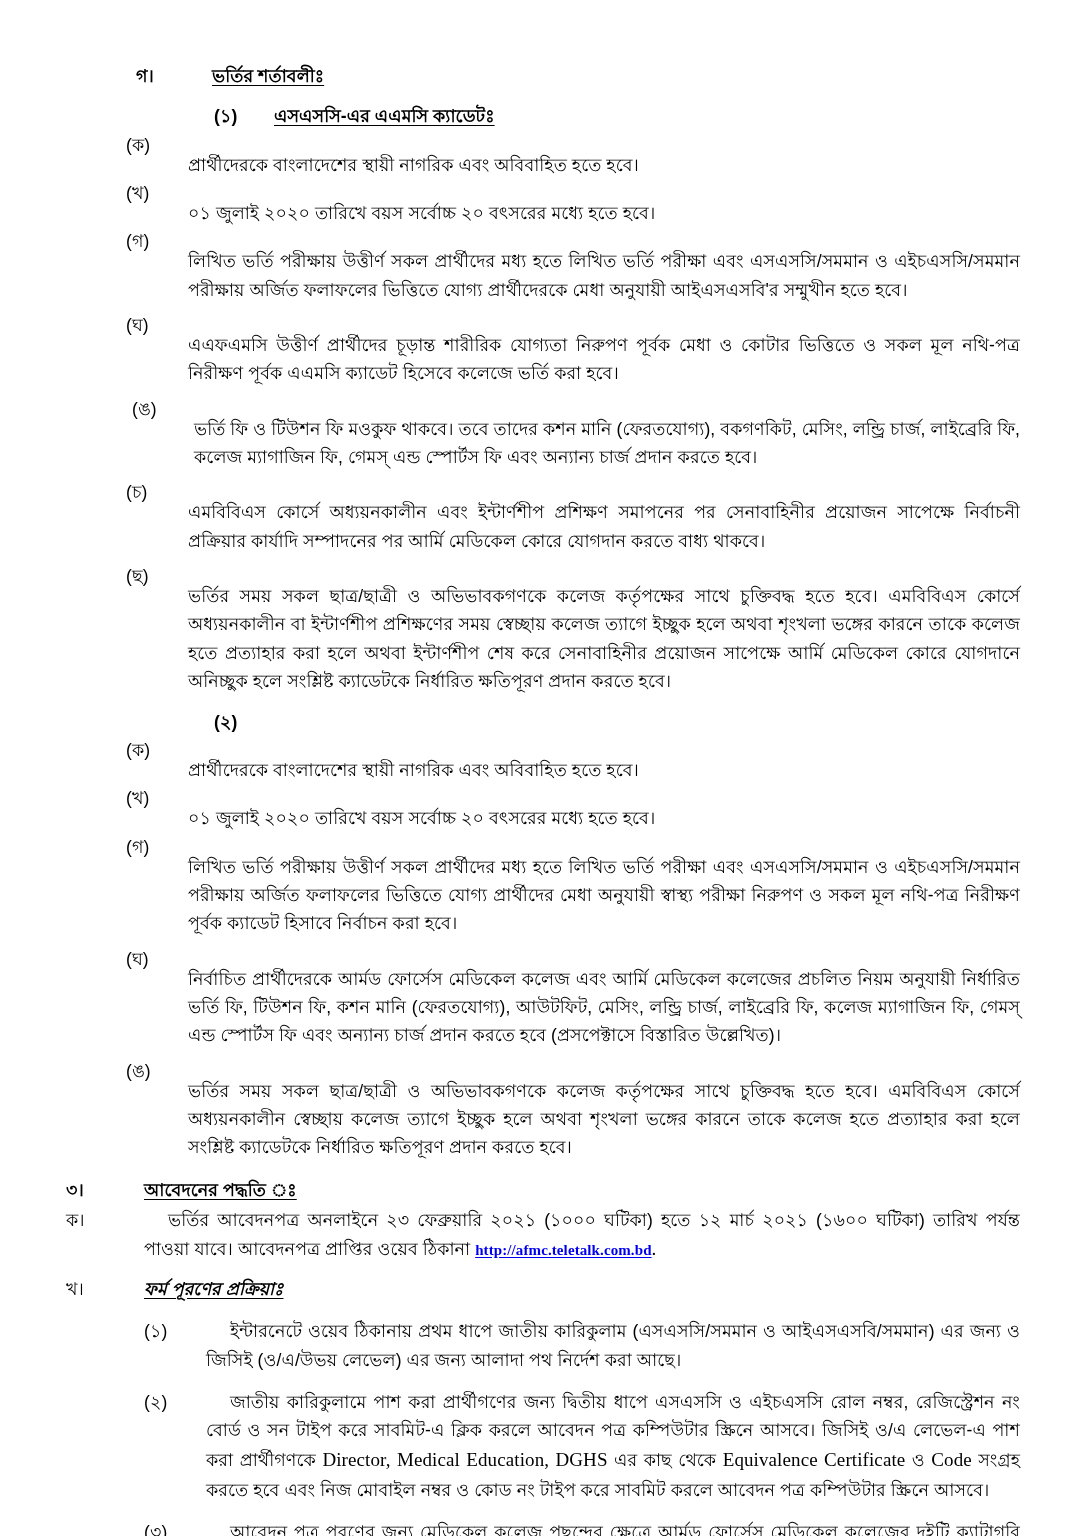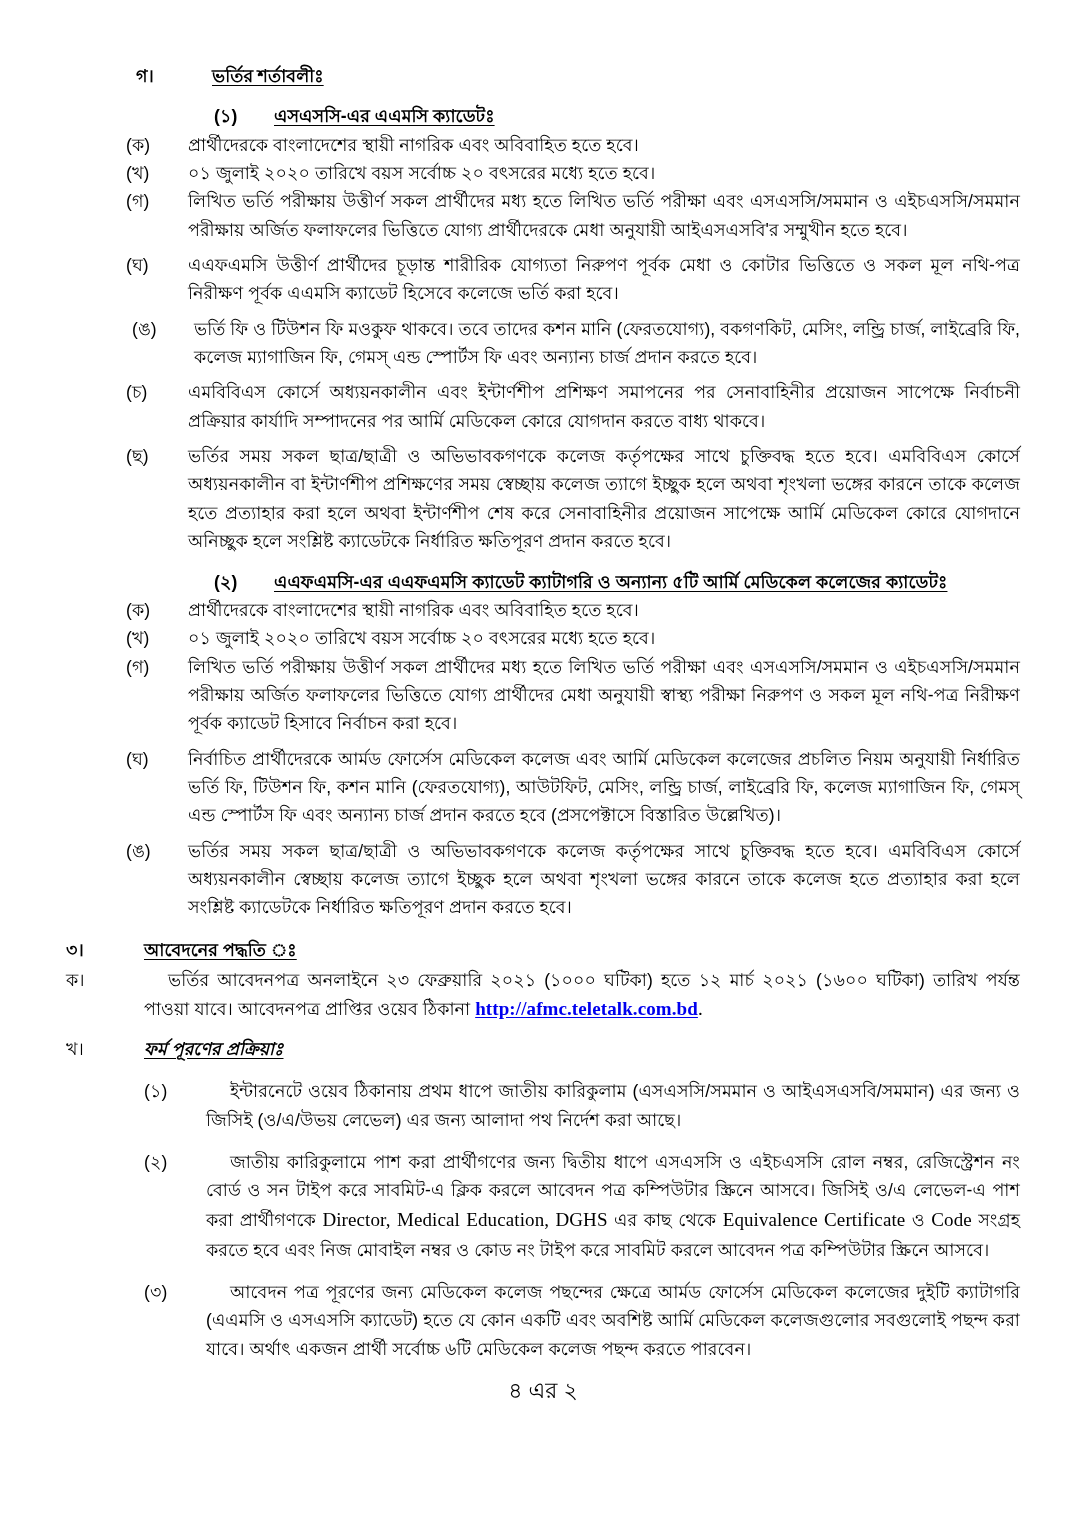--- a/index.html
+++ b/index.html
@@ -52,21 +52,21 @@
   .lvl1 { margin-left: 70px; }
   .lvl1 > .marker { width: 76px; }
 
   
   .lvl2 { margin-left: 148px; margin-top: 12px; }
   .lvl2 > .marker { width: 60px; }
 
   
   .lvl3 { margin-left: 60px; }
   .lvl3 > .marker { width: 62px; }
-  .lvl3 > .body { text-indent: 0; }
+  .lvl3 > .body { text-indent: 0; margin-top: 20px; }
 
   
   .firstind { text-indent: 24px; }
 
   
   .sec3 { margin-left: 0px; margin-top: 14px; }
   .sec3 > .marker { width: 78px; }
 
   
   .sub3 { margin-left: 0px; margin-top: 2px; }
@@ -80,40 +80,40 @@
 
   .title-line { margin-bottom: 4px; }
 
   .en {
     font-family: "Liberation Serif", "DejaVu Serif", serif;
     font-size: 19px;
   }
   .url {
     font-family: "Liberation Serif", "DejaVu Serif", serif;
     font-weight: bold;
-    font-size: 19px;
+    font-size: 15px;
     text-decoration: underline;
     text-underline-offset: 2px;
   }
 
   .footer {
     text-align: center;
     margin-top: 10px;
     font-family: "Liberation Sans", "DejaVu Sans", sans-serif;
     font-size: 22px;
   }
 </style>
 </head>
 <body>
 
 <div class="page">
 
   <div class="row lvl1 title-line">
     <div class="marker bn b">গ।</div>
-    <div class="body bn b u" style="flex:0 0 auto;font-family:Liberation Serif, serif;">ভর্তির শর্তাবলীঃ</div>
+    <div class="body bn b u" style="flex:0 0 auto;">ভর্তির শর্তাবলীঃ</div>
   </div>
 
   <div class="row lvl2">
     <div class="marker bn b">(১)</div>
     <div class="body bn b u" style="flex:0 0 auto;">এসএসসি-এর এএমসি ক্যাডেটঃ</div>
   </div>
 
   <div class="row lvl3">
     <div class="marker bn">(ক)</div>
     <div class="body bn">প্রার্থীদেরকে বাংলাদেশের স্থায়ী নাগরিক এবং অবিবাহিত হতে হবে।</div>
@@ -152,21 +152,20 @@
 
   <div class="gap-sm"></div>
 
   <div class="row lvl3">
     <div class="marker bn">(ছ)</div>
     <div class="body bn just firstind">ভর্তির সময় সকল ছাত্র/ছাত্রী ও অভিভাবকগণকে কলেজ কর্তৃপক্ষের সাথে চুক্তিবদ্ধ হতে হবে। এমবিবিএস কোর্সে অধ্যয়নকালীন বা ইন্টার্ণশীপ প্রশিক্ষণের সময় স্বেচ্ছায় কলেজ ত্যাগে ইচ্ছুক হলে অথবা শৃংখলা ভঙ্গের কারনে তাকে কলেজ হতে প্রত্যাহার করা হলে অথবা ইন্টার্ণশীপ শেষ করে সেনাবাহিনীর প্রয়োজন সাপেক্ষে আর্মি মেডিকেল কোরে যোগদানে অনিচ্ছুক হলে সংশ্লিষ্ট ক্যাডেটকে নির্ধারিত ক্ষতিপূরণ প্রদান করতে হবে।</div>
   </div>
 
   <div class="row lvl2">
     <div class="marker bn b">(২)</div>
-    <div class="body bn b u" style="flex:0 0 auto;">এএফএমসি-এর এএফএমসি ক্যাডেট ক্যাটাগরি ও অন্যান্য ৫টি আর্মি মেডিকেল কলেজের ক্যাডেটঃ</div>
   </div>
 
   <div class="row lvl3">
     <div class="marker bn">(ক)</div>
     <div class="body bn">প্রার্থীদেরকে বাংলাদেশের স্থায়ী নাগরিক এবং অবিবাহিত হতে হবে।</div>
   </div>
 
   <div class="row lvl3">
     <div class="marker bn">(খ)</div>
     <div class="body bn">০১ জুলাই ২০২০ তারিখে বয়স সর্বোচ্চ ২০ বৎসরের মধ্যে হতে হবে।</div>

